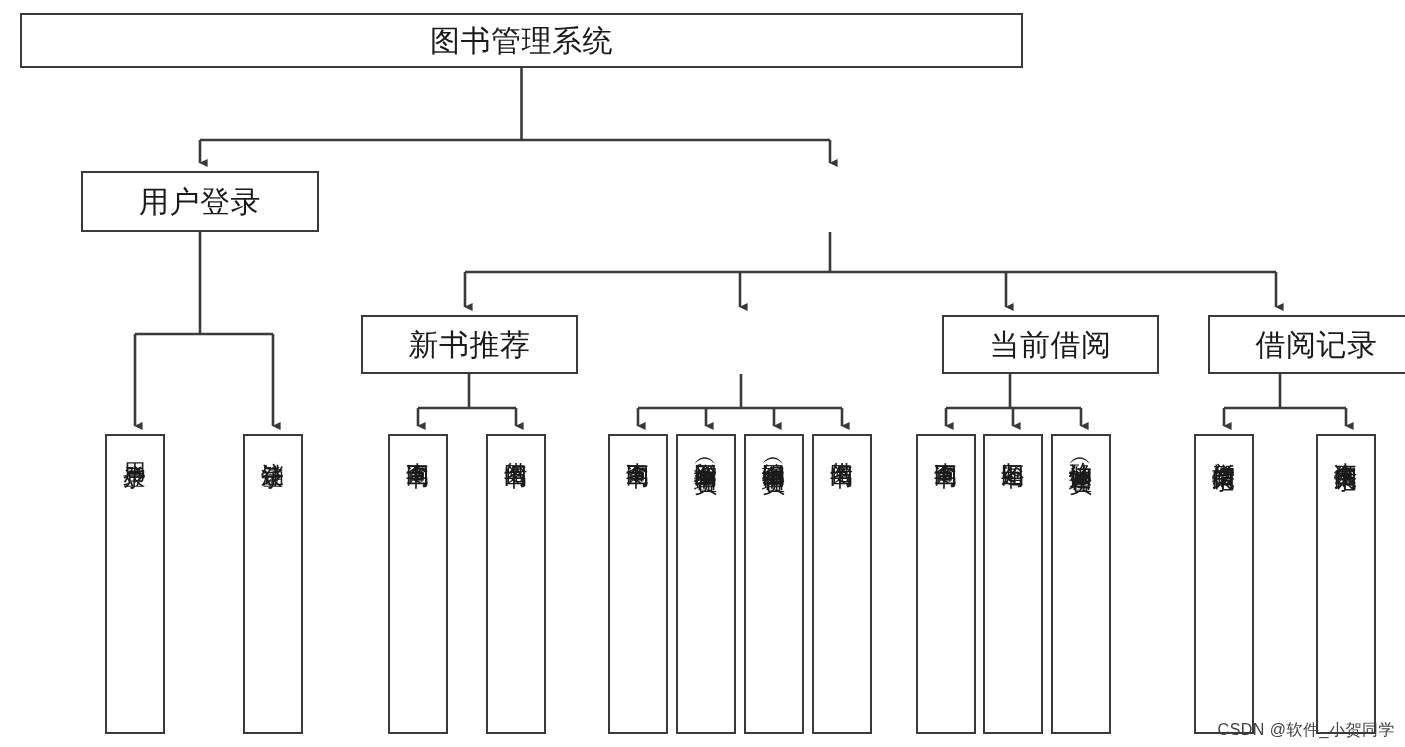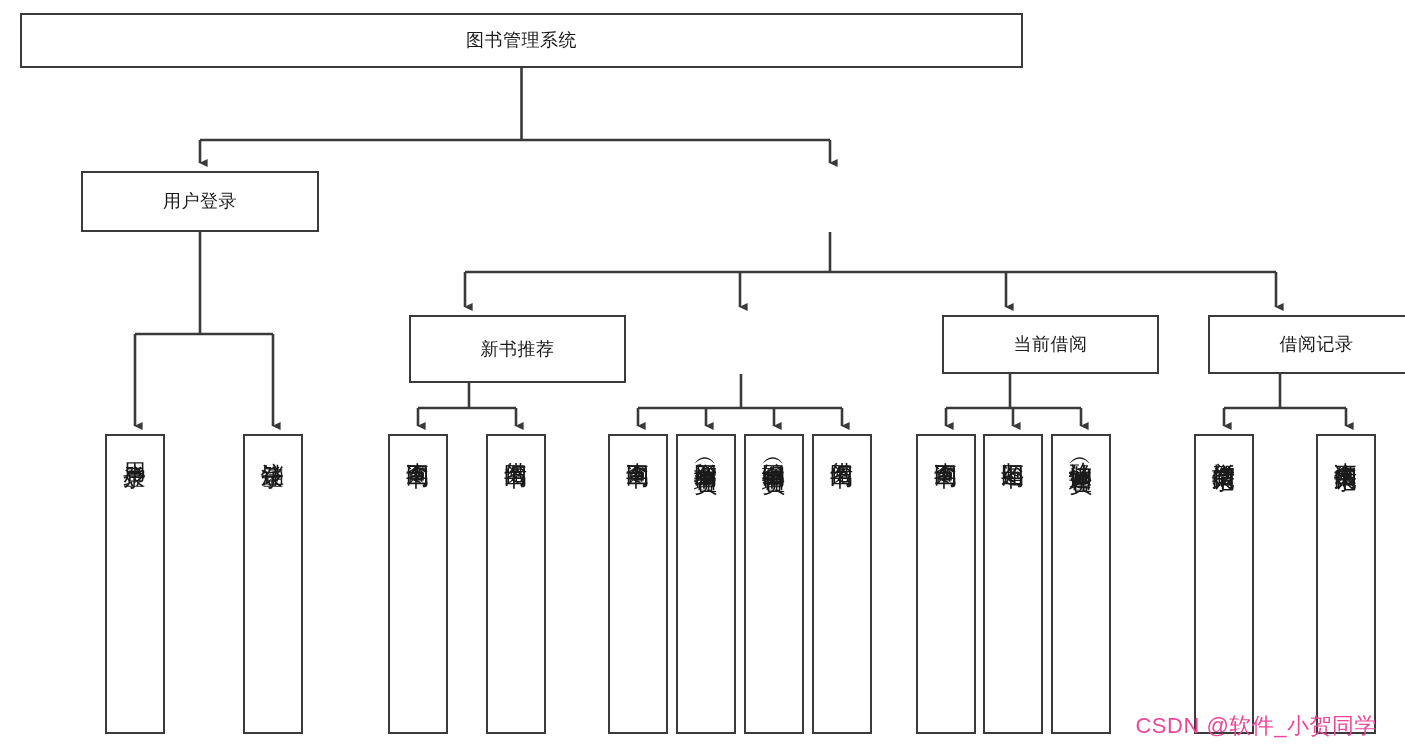--- a/index.html
+++ b/index.html
@@ -38,40 +38,40 @@
     color: #1a1a1a;
   }
   .node .label {
     display: block;
     text-align: center;
     line-height: 1.12;
     letter-spacing: 0.5px;
   }
   .node.horizontal .label {
     writing-mode: horizontal-tb;
-    font-size: 18px;
+    font-size: 30px;
   }
   .node.vertical {
     align-items: flex-start;
     padding-top: 8px;
   }
   .node.vertical .label {
     writing-mode: vertical-rl;
     text-orientation: upright;
     font-size: 23px;
     line-height: 1.05;
     letter-spacing: 1.5px;
     white-space: nowrap;
   }
   .watermark {
     position: absolute;
-    right: 28px;
+    right: 10px;
     bottom: 6px;
-    font-size: 22px;
-    color: #ec4899;
+    font-size: 16px;
+    color: #404040;
     letter-spacing: 0.5px;
     white-space: nowrap;
   }
 </style>
 </head>
 <body>
 
 <div id="diagram-root">
 
   <svg class="edges" viewBox="0 0 1405 747">
@@ -137,21 +137,21 @@
   </svg>
 
   <div class="node horizontal" style="left:20px; top:13px; width:1003px; height:55px;">
     <span class="label">图书管理系统</span>
   </div>
 
   <div class="node horizontal" style="left:81px; top:171px; width:238px; height:61px;">
     <span class="label">用户登录</span>
   </div>
 
-  <div class="node horizontal" style="left:361px; top:315px; width:217px; height:68px;margin-left:48px;">
+  <div class="node horizontal" style="left:361px; top:315px; width:217px; height:59px;">
     <span class="label">新书推荐</span>
   </div>
   <div class="node horizontal" style="left:942px; top:315px; width:217px; height:59px;">
     <span class="label">当前借阅</span>
   </div>
   <div class="node horizontal" style="left:1172px; top:315px; width:217px; height:59px;margin-left:36px;">
     <span class="label">借阅记录</span>
   </div>
 
   <div class="node vertical" style="left:105px; top:434px; width:60px; height:300px;">

